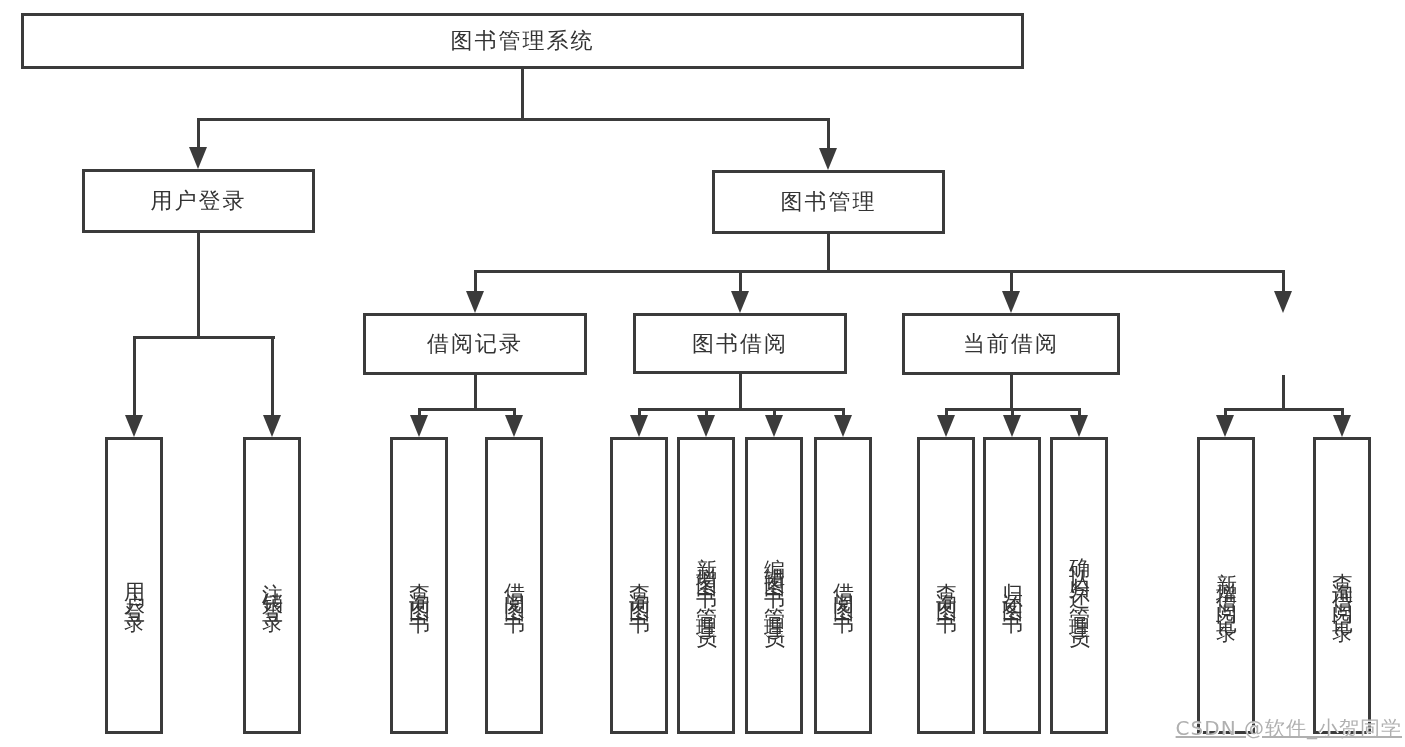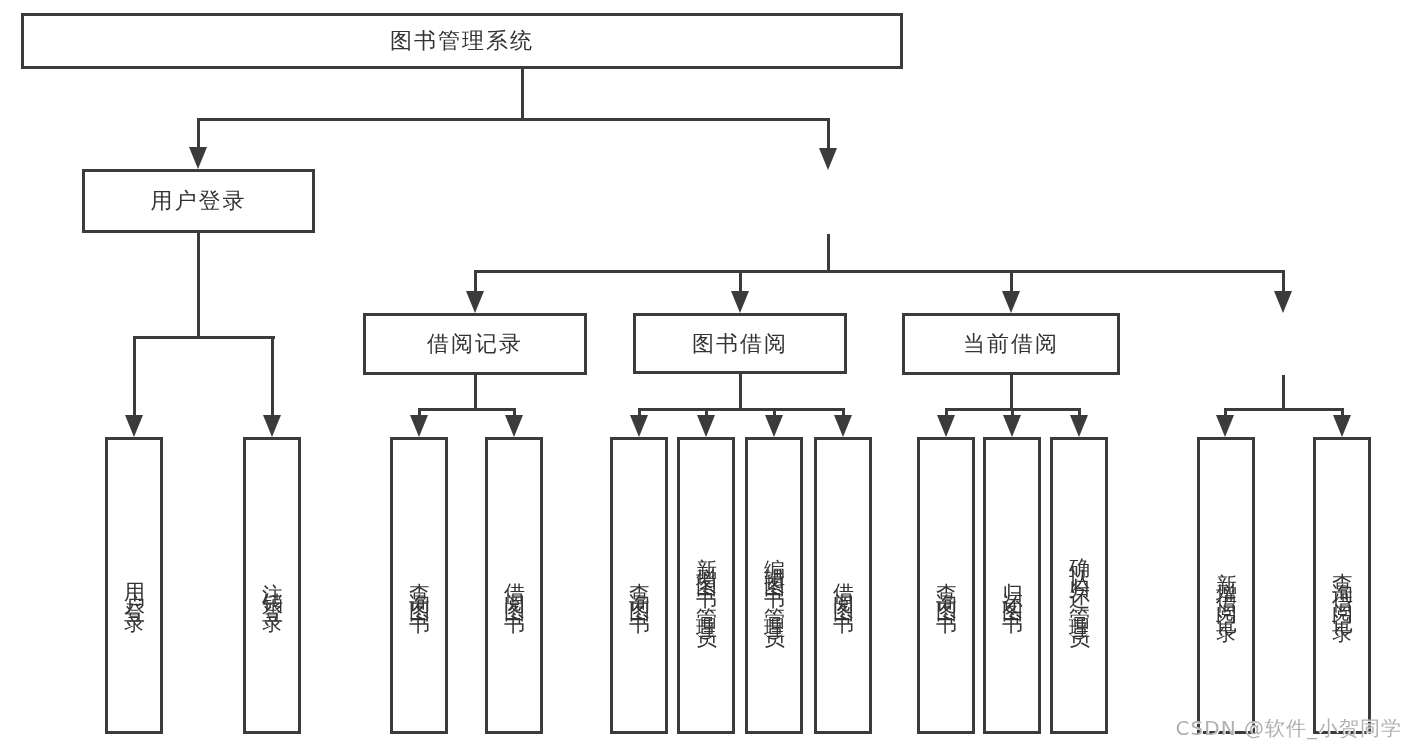--- a/index.html
+++ b/index.html
@@ -47,20 +47,21 @@
   }
   .watermark {
     position: absolute;
     right: 3px;
     bottom: 5px;
     font-size: 20px;
     color: #b0b0b0;
     letter-spacing: 1px;
     text-shadow: 1px 1px 0 #ffffff;
     z-index: 3;
+    text-decoration: underline;
   }
 </style>
 </head>
 <body>
 
 <div class="stage">
 
   <div class="v" style="left:521px;top:69px;height:49px"></div>
   <div class="h" style="left:198px;top:118px;width:631px"></div>
   <div class="v" style="left:197px;top:118px;height:29px"></div>
@@ -113,26 +114,29 @@
   <div class="v" style="left:1078px;top:408px;height:7px"></div>
   <div class="arr" style="left:1070px;top:415px"></div>
 
   <div class="v" style="left:1282px;top:375px;height:33px"></div>
   <div class="h" style="left:1225px;top:408px;width:119px"></div>
   <div class="v" style="left:1224px;top:408px;height:7px"></div>
   <div class="arr" style="left:1216px;top:415px"></div>
   <div class="v" style="left:1341px;top:408px;height:7px"></div>
   <div class="arr" style="left:1333px;top:415px"></div>
 
-  <div class="box" style="left:21px;top:13px;width:882px;height:56px">
+  <div class="box" style="left:21px;top:13px;width:1003px;height:56px">
     <span>图书管理系统</span>
   </div>
 
   <div class="box" style="left:82px;top:169px;width:233px;height:64px">
     <span>用户登录</span>
+  </div>
+  <div class="box" style="left:712px;top:170px;width:233px;height:64px">
+    <span>图书管理</span>
   </div>
 
   <div class="box" style="left:363px;top:313px;width:224px;height:62px">
     <span>借阅记录</span>
   </div>
   <div class="box" style="left:633px;top:313px;width:214px;height:61px">
     <span>图书借阅</span>
   </div>
   <div class="box" style="left:902px;top:313px;width:218px;height:62px">
     <span>当前借阅</span>

